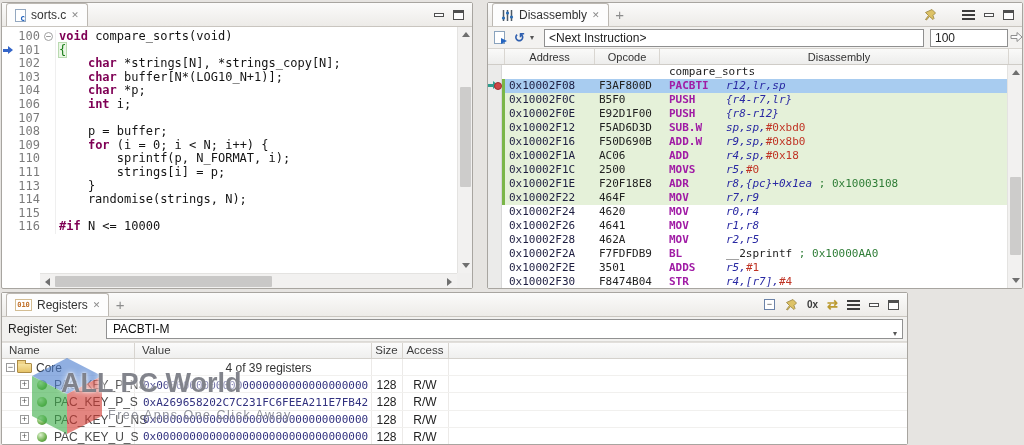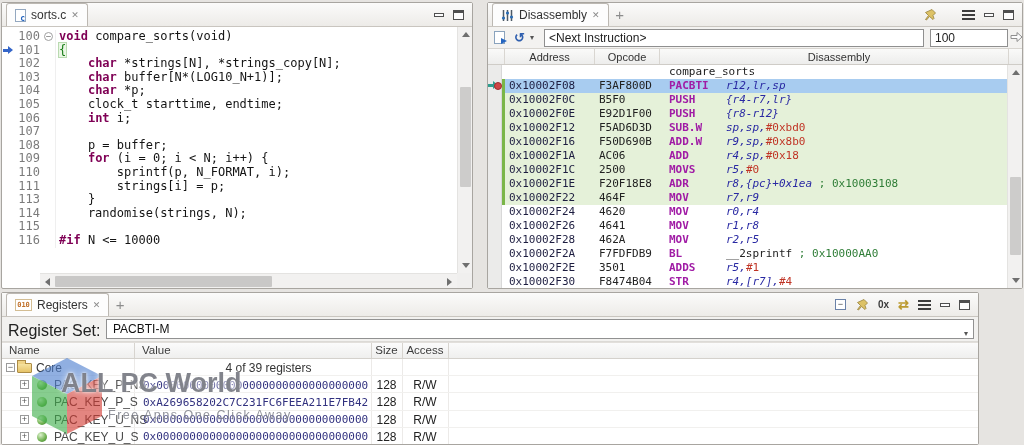--- a/index.html
+++ b/index.html
@@ -2,21 +2,21 @@
 <html><head>
 <meta charset="utf-8">
 <style>
   * { margin:0; padding:0; box-sizing:border-box; }
   body { font-family:"Liberation Sans",sans-serif; background:#fff; }
   #root { position:relative; width:1024px; height:445px; background:#e6e4e1; overflow:hidden; font-size:12px; color:#222; }
 
   .panel { position:absolute; background:#fff; border:1px solid #a8a5a0; border-radius:2px; }
   #editor-panel { left:1px; top:2px; width:472px; height:287px; }
   #disasm-panel { left:487px; top:2px; width:536px; height:287px;text-decoration:underline; }
-  #registers-panel { left:1px; top:292px; width:978px; height:153px; }
+  #registers-panel { left:1px; top:292px; width:907px; height:153px; }
 
   .tabbar { position:absolute; left:0; right:0; top:0; height:24px; background:linear-gradient(#fbfbfa,#edebe8); border-bottom:1px solid #c9c5bf; display:flex; align-items:stretch; }
   .tab { display:flex; align-items:center; gap:5px; padding:0 8px; margin-left:4px; background:#fdfdfd; border:1px solid #bcb8b2; border-bottom:none; border-radius:3px 3px 0 0; font-size:12px; color:#333; white-space:nowrap; }
   .tab-close { font-size:9px; color:#8a8a8a; }
   .plus-btn { width:22px; display:flex; align-items:center; justify-content:center; color:#8c8c8c; font-size:15px; }
   .win-icons { margin-left:auto; display:flex; align-items:center; gap:9px; padding-right:8px; }
 
   .icon-min { width:10px; height:4px; border:1px solid #4f4f4f; background:#fdfdfd; }
   .icon-max { width:11px; height:10px; border:1px solid #4f4f4f; border-top-width:3px; background:#fdfdfd; }
   .icon-menu { display:flex; flex-direction:column; gap:2px; }
@@ -92,21 +92,21 @@
   .t-reg { color:#2929a3; font-style:italic; }
   .t-imm { color:#c03425; }
   .t-com { color:#2e7d36; }
   .t-pl { color:#222; }
   .dg .green-arrow { position:absolute; left:0; top:2px; }
   .bp-dot { position:absolute; left:6px; top:3px; width:8px; height:8px; border-radius:50%; background:#cf4747; border:1px solid #9d2f2f; }
   #disasm-vscroll { right:0; top:62px; bottom:0; }
 
   
   #regset-row { position:absolute; left:0; right:0; top:24px; height:25px; background:#f2f1ef; border-bottom:1px solid #dcdad6; }
-  #regset-label { position:absolute; left:6px; top:5px; font-size:16px; color:#222; }
+  #regset-label { position:absolute; left:6px; top:5px; font-size:12px; color:#222; }
   #regset-combo { position:absolute; left:104px; right:4px; top:2px; height:20px; background:#fff; border:1px solid #919191; line-height:18px; padding-left:6px; font-size:12px; color:#111; }
   #regset-combo .dd-arrow { position:absolute; right:5px; top:5px; }
 
   #reg-header { position:absolute; left:0; right:0; top:49px; height:17px; background:linear-gradient(#fbfbfb,#efefee); border-top:1px solid #e2dfdb; border-bottom:1px solid #d4d1cc; font-size:11.5px; color:#3c3c3c; }
   #reg-header .rhc { position:absolute; top:1px; }
   #rh-name { left:7px; }
   #rh-value { left:140px; }
   #rh-size { left:369px; width:31px; text-align:center; }
   #rh-access { left:400px; width:46px; text-align:center; }
   .rh-div { position:absolute; top:0; bottom:0; width:1px; background:#d7d4cf; }
@@ -155,21 +155,20 @@
         <span class="icon-max"></span>
       </div>
     </div>
 
     <div id="code-lines">
         <div class="cline"><span class="cl-marker"></span><span class="cl-num">100</span><span class="cl-fold"><span class="fold-dot">−</span></span><span class="cl-code"><span class="tok-kw">void</span><span class="tok-pl"> compare_sorts(void)</span></span></div>
         <div class="cline"><span class="cl-marker"><span class="arrow blue-arrow"><i class="stem"></i><i class="head"></i></span></span><span class="cl-num">101</span><span class="cl-fold"></span><span class="cl-code"><span class="tok-brace">{</span></span></div>
         <div class="cline"><span class="cl-marker"></span><span class="cl-num">102</span><span class="cl-fold"></span><span class="cl-code"><span class="tok-pl">    </span><span class="tok-kw">char</span><span class="tok-pl"> *strings[N], *strings_copy[N];</span></span></div>
         <div class="cline"><span class="cl-marker"></span><span class="cl-num">103</span><span class="cl-fold"></span><span class="cl-code"><span class="tok-pl">    </span><span class="tok-kw">char</span><span class="tok-pl"> buffer[N*(LOG10_N+1)];</span></span></div>
         <div class="cline"><span class="cl-marker"></span><span class="cl-num">104</span><span class="cl-fold"></span><span class="cl-code"><span class="tok-pl">    </span><span class="tok-kw">char</span><span class="tok-pl"> *p;</span></span></div>
-        <div class="cline"><span class="cl-marker"></span><span class="cl-num">105</span><span class="cl-fold"></span><span class="cl-code"><span class="tok-pl">    clock_t starttime, endtime;</span></span></div>
         <div class="cline"><span class="cl-marker"></span><span class="cl-num">106</span><span class="cl-fold"></span><span class="cl-code"><span class="tok-pl">    </span><span class="tok-kw">int</span><span class="tok-pl"> i;</span></span></div>
         <div class="cline"><span class="cl-marker"></span><span class="cl-num">107</span><span class="cl-fold"></span><span class="cl-code"></span></div>
         <div class="cline"><span class="cl-marker"></span><span class="cl-num">108</span><span class="cl-fold"></span><span class="cl-code"><span class="tok-pl">    p = buffer;</span></span></div>
         <div class="cline"><span class="cl-marker"></span><span class="cl-num">109</span><span class="cl-fold"></span><span class="cl-code"><span class="tok-pl">    </span><span class="tok-kw">for</span><span class="tok-pl"> (i = 0; i &lt; N; i++) {</span></span></div>
         <div class="cline"><span class="cl-marker"></span><span class="cl-num">110</span><span class="cl-fold"></span><span class="cl-code"><span class="tok-pl">        sprintf(p, N_FORMAT, i);</span></span></div>
         <div class="cline"><span class="cl-marker"></span><span class="cl-num">111</span><span class="cl-fold"></span><span class="cl-code"><span class="tok-pl">        strings[i] = p;</span></span></div>
         <div class="cline"><span class="cl-marker"></span><span class="cl-num">113</span><span class="cl-fold"></span><span class="cl-code"><span class="tok-pl">    }</span></span></div>
         <div class="cline"><span class="cl-marker"></span><span class="cl-num">114</span><span class="cl-fold"></span><span class="cl-code"><span class="tok-pl">    randomise(strings, N);</span></span></div>
         <div class="cline"><span class="cl-marker"></span><span class="cl-num">115</span><span class="cl-fold"></span><span class="cl-code"></span></div>
         <div class="cline"><span class="cl-marker"></span><span class="cl-num">116</span><span class="cl-fold"></span><span class="cl-code"><span class="tok-kw">#if</span><span class="tok-pl"> N &lt;= 10000</span></span></div>

